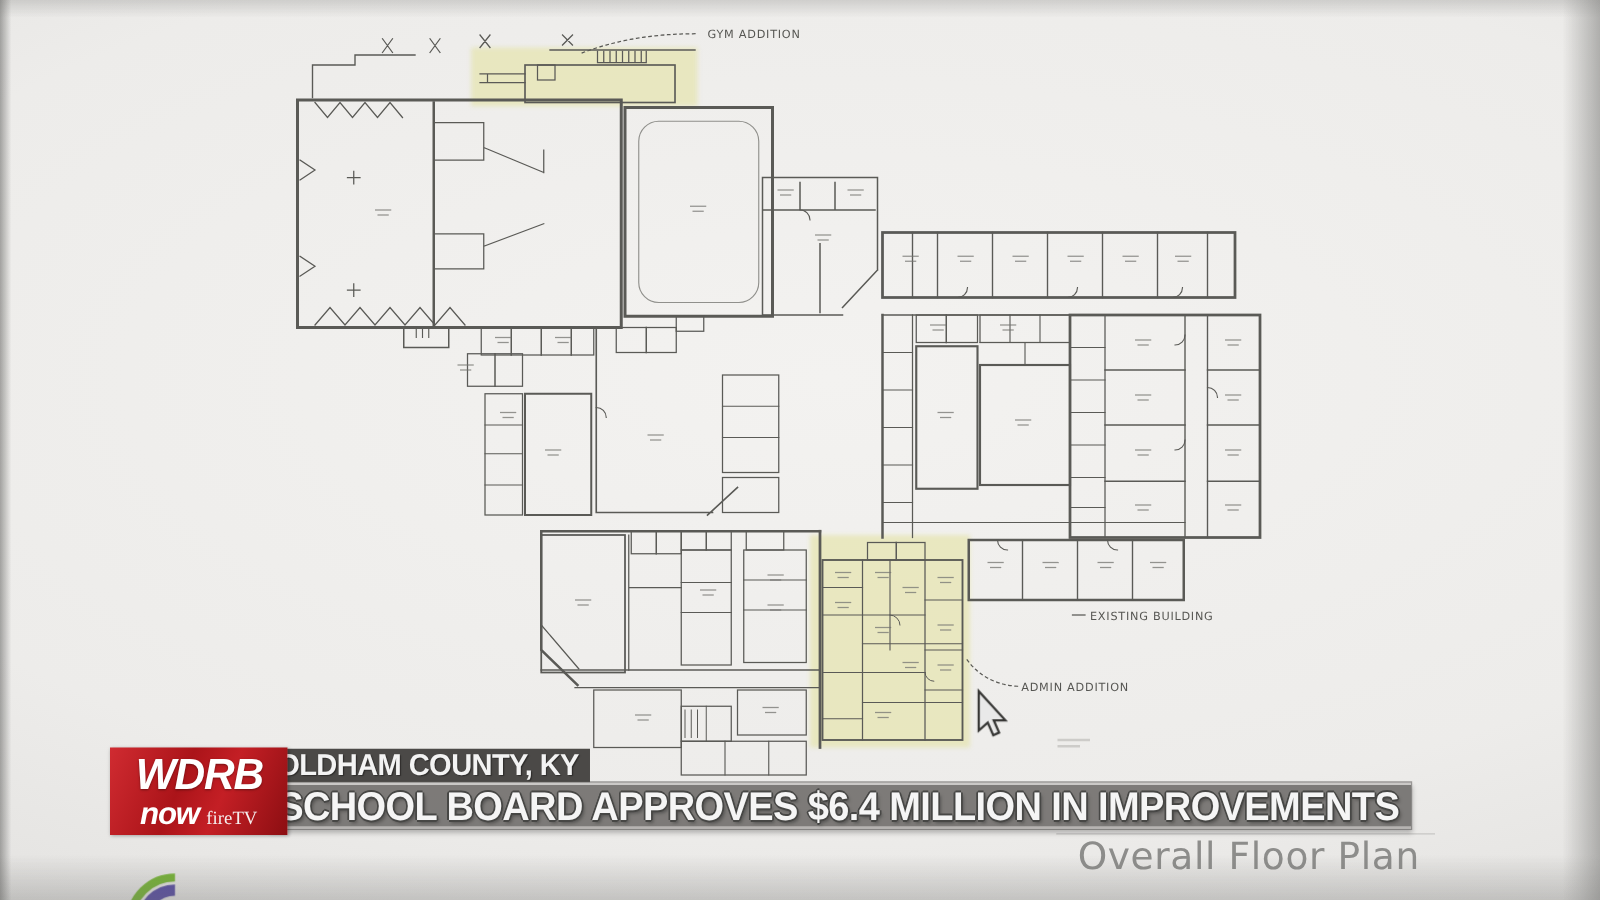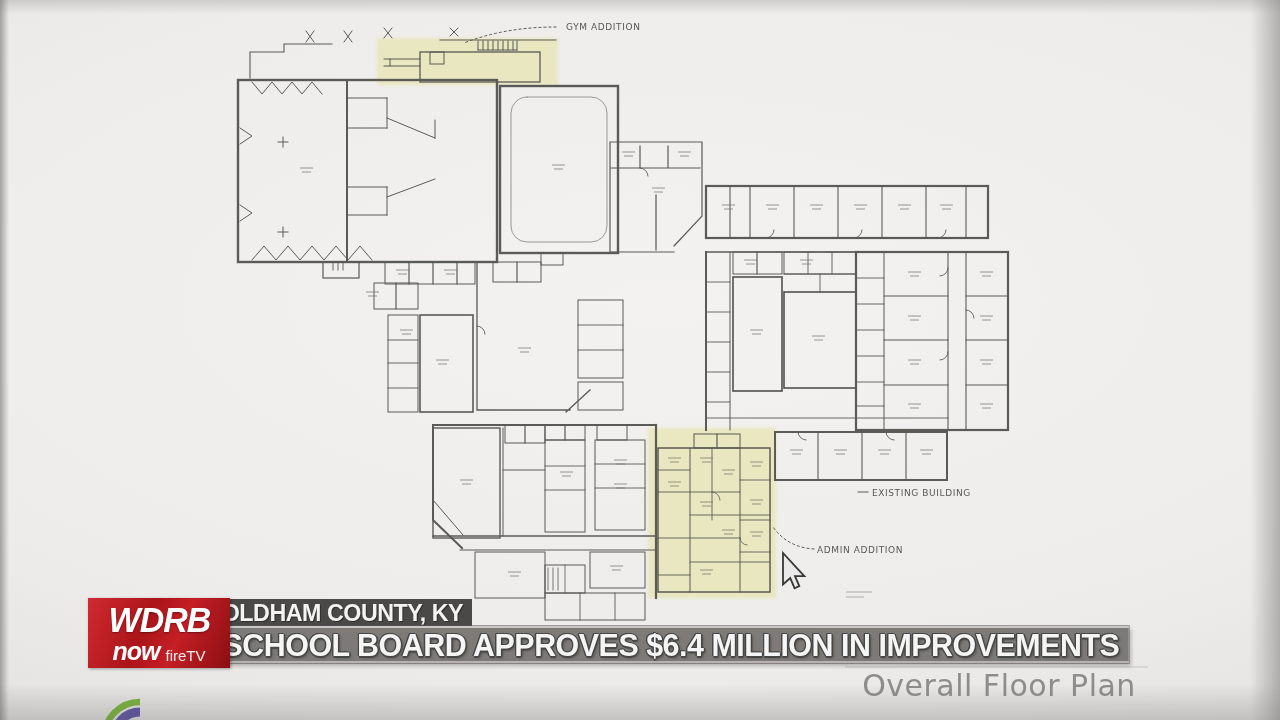--- a/index.html
+++ b/index.html
@@ -28,21 +28,21 @@
     background:linear-gradient(113deg,#d02b31 0%,#ab1419 40%,#c41f25 62%,#8c0e12 100%);
     display:flex;flex-direction:column;align-items:center;justify-content:center;
     box-shadow:1px 1px 3px rgba(0,0,0,.35);
   }
   .wdrb-word{
     font-style:italic;font-weight:700;font-size:35px;line-height:1;color:#fff;
     letter-spacing:-1px;transform:scaleX(.97);text-shadow:0 1px 2px rgba(0,0,0,.4);
   }
   .wdrb-row2{display:flex;align-items:flex-end;gap:6px;margin-top:2px;}
   .wdrb-now{font-style:italic;font-weight:700;font-size:25px;line-height:1;color:#fff;letter-spacing:-1px;}
-  .wdrb-fire{font-weight:400;font-size:15px;color:#f5efef;letter-spacing:0;}
+  .wdrb-fire{font-weight:400;font-size:15px;color:#f5efef;letter-spacing:0;font-family:Liberation Serif, serif;}
   .loc-bar{
     position:absolute;left:213px;top:599px;height:27px;line-height:28px;z-index:29;
     background:rgba(62,60,58,.93);color:#f3f3f3;font-weight:700;font-size:24px;
     letter-spacing:-.5px;padding:0 9px;white-space:nowrap;
     transform:scaleX(.97);transform-origin:left;text-shadow:1px 1px 1px rgba(0,0,0,.4);
   }
   .head-bar{
     position:absolute;left:213px;top:626px;height:33px;line-height:34px;z-index:29;
     background:rgba(112,110,108,.9);
     border-top:2px solid rgba(216,214,212,.85);

